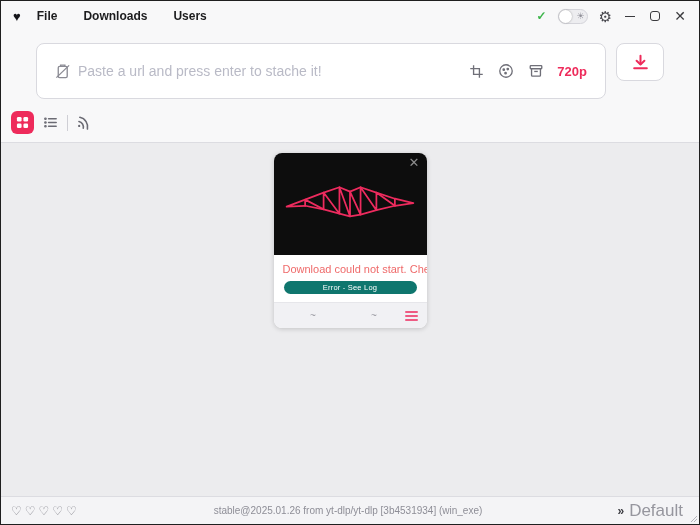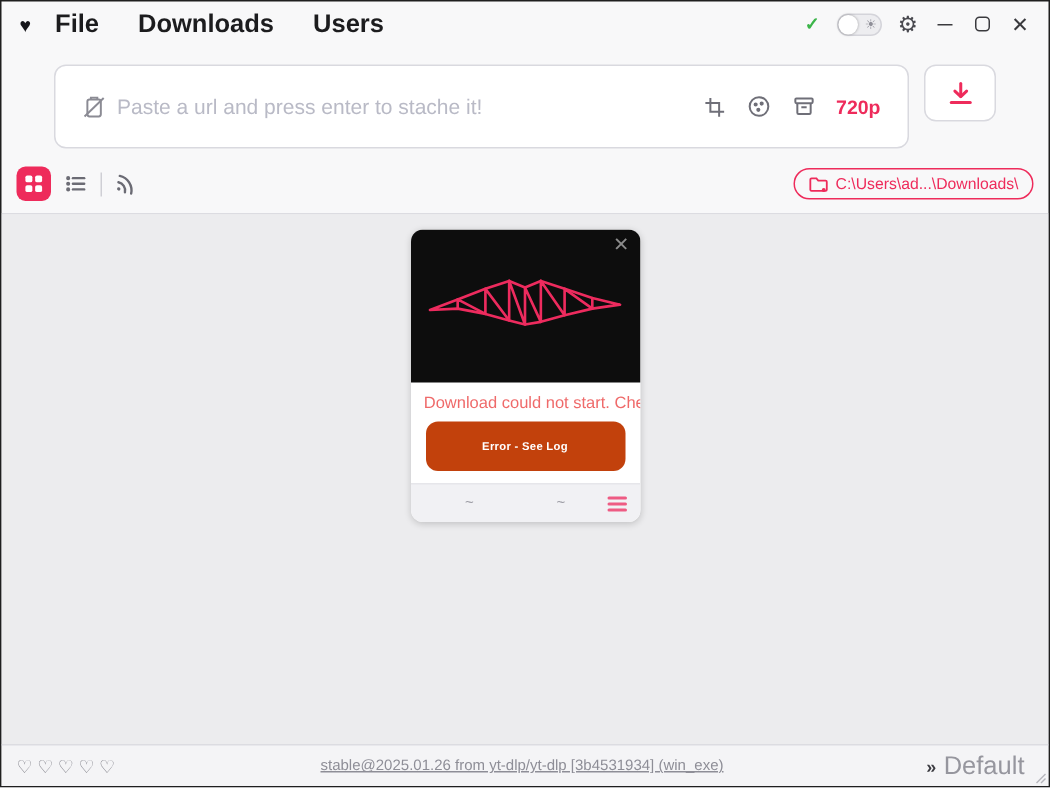--- a/index.html
+++ b/index.html
@@ -8,21 +8,21 @@
     width: 700px; height: 525px;
     border: 1px solid #1f1f1f;
     background: #f8f8f9;
     display: flex; flex-direction: column;
     position: relative; overflow: hidden;
   }
 
   
   .titlebar { height: 30px; display: flex; align-items: center; padding: 0 12px; flex: none; }
   .app-heart { font-size: 13px; color: #15151a; margin-right: 16px; line-height: 1; }
-  .menu-item { font-size: 17px; font-weight: 700; color: #1c1c1e; margin-right: 26px; cursor: default; }
+  .menu-item { font-size: 12px; font-weight: 700; color: #1c1c1e; margin-right: 26px; cursor: default; }
   .titlebar-right { margin-left: auto; display: flex; align-items: center; gap: 11px; }
   .check { color: #3cb54a; font-size: 12px; font-weight: bold; }
   .toggle { width: 30px; height: 15px; border-radius: 8px; background: #ededf0; border: 1px solid #d4d4da;
             position: relative; display: flex; align-items: center; }
   .toggle-knob { width: 13px; height: 13px; border-radius: 50%; background: #fff; box-shadow: 0 0 2px rgba(0,0,0,.35);
                  position: absolute; left: 0px; top: 0px; }
   .toggle-sun { position: absolute; right: 2px; top: 0px; font-size: 9px; color: #8f8f98; line-height: 13px; }
   .gear { font-size: 15px; color: #4a4a50; line-height: 1; }
   .win-btn { display: inline-flex; align-items: center; justify-content: center; width: 14px; height: 14px; color: #3a3a3e; }
   .min-glyph { width: 10px; height: 0; border-top: 1.6px solid #3a3a3e; display: inline-block; }
@@ -52,33 +52,33 @@
   .path-text { color: #ee2b5b; font-size: 10.5px; white-space: nowrap; }
   .toolbar-divider { height: 1px; background: #dcdce1; flex: none; }
 
   
   .main { flex: 1; background: #ececee; overflow: hidden; }
   .card { width: 153px; margin: 10px auto 0 auto; background: #fff; border-radius: 8px;
           box-shadow: 0 1px 5px rgba(0,0,0,.18); overflow: hidden; }
   .thumb { height: 102px; background: #0d0d0d; position: relative; display: flex; align-items: center; justify-content: center; }
   .thumb-close { position: absolute; top: 3px; right: 7px; color: #8b8b8b; font-size: 13px; line-height: 1; }
   .card-error-text { color: #ef6a6a; font-size: 11px; padding: 8px 9px 6px 9px; white-space: nowrap; overflow: hidden; }
-  .card-error-btn { display: block; margin: 0 10px 8px 10px; width: calc(100% - 20px); background: #c2410c; border: none;
-                    border-radius: 8px; color: #fff; font-size: 7.5px; font-weight: 700; padding: 12px 0;
+  .card-error-btn { display: block; margin: 0 10px 8px 10px; width: calc(100% - 20px); background: #0f766e; border: none;
+                    border-radius: 8px; color: #fff; font-size: 7.5px; font-weight: 400; padding: 2px 0;
                     font-family: "Liberation Sans", sans-serif; letter-spacing: .2px; }
   .card-footer { background: #f1f1f4; border-top: 1px solid #e6e6ea; height: 26px; display: flex; align-items: center; padding: 0 9px; }
   .meta { flex: 1; text-align: center; color: #9a9aa2; font-size: 10px; }
   .burger { display: inline-flex; flex-direction: column; gap: 2px; }
   .burger span { width: 13px; height: 2px; background: #ee5b83; border-radius: 1px; }
 
   
   .statusbar { height: 28px; background: #f4f4f6; border-top: 1px solid #dcdce1; display: flex; align-items: center;
                padding: 0 10px; position: relative; flex: none; }
   .hearts { display: flex; gap: 3px; color: #87878f; font-size: 12px; line-height: 1; }
-  .version { position: absolute; left: 0; right: 4px; text-align: center; color: #8e8e97; font-size: 10px; pointer-events: none; text-decoration: underline; }
+  .version { position: absolute; left: 0; right: 4px; text-align: center; color: #8e8e97; font-size: 10px; pointer-events: none; }
   .profile { margin-left: auto; display: flex; align-items: center; gap: 5px; padding-right: 6px; }
   .profile-icon { color: #3c3c42; font-size: 12px; font-weight: 700; line-height: 1; }
   .profile-name { color: #96969e; font-size: 17px; }
   .grip { position: absolute; right: 1px; bottom: 1px; }
 
   svg { display: block; }
 </style>
 </head>
 <body>
 
@@ -169,27 +169,20 @@
         <line x1="6" y1="12" x2="14" y2="12"></line>
       </svg>
     </span>
     <span class="vsep"></span>
     <span class="icon-btn" style="transform: rotate(12deg);">
       <svg width="15" height="15" viewBox="0 0 16 16" fill="none" stroke="#6b6b74" stroke-width="1.7" stroke-linecap="round">
         <circle cx="3.2" cy="12.8" r="1.2" fill="#6b6b74" stroke="none"></circle>
         <path d="M2 8.2 a6 6 0 0 1 6 6"></path>
         <path d="M2 3.6 a10.5 10.5 0 0 1 10.5 10.5"></path>
       </svg>
-    </span>
-    <span class="path-pill">
-      <svg width="13" height="12" viewBox="0 0 16 14" fill="none" stroke="#ee2b5b" stroke-width="1.5">
-        <path d="M1.5 3 a1 1 0 0 1 1-1 h4 l1.5 1.8 h6 a1 1 0 0 1 1 1 v6.5 a1 1 0 0 1 -1 1 h-11.5 a1 1 0 0 1 -1-1 z"></path>
-        <circle cx="12.5" cy="11.5" r="1.6" fill="#ee2b5b" stroke="none"></circle>
-      </svg>
-      <span class="path-text">C:\Users\ad...\Downloads\</span>
     </span>
   </div>
   <div class="toolbar-divider"></div>
 
   <div class="main">
     <div class="card">
       <div class="thumb">
         <svg width="132" height="48" viewBox="0 0 300 100" fill="none" stroke="#ed2b5e" stroke-width="4" stroke-linejoin="round" stroke-linecap="round">
           <path d="M6,56 L48,40 90,24 126,12 150,22 174,12 210,24 252,38 294,48 L252,54 210,64 174,74 150,78 126,72 90,62 48,54 Z"></path>
           <path d="M48,40 L48,54 M48,40 L90,62 M90,24 L90,62 M90,24 L126,72 M126,12 L126,72 M126,12 L150,78 M150,22 L150,78 M150,22 L174,74 M174,12 L174,74 M174,12 L210,64 M210,24 L210,64 M210,24 L252,54 M252,38 L252,54"></path>

